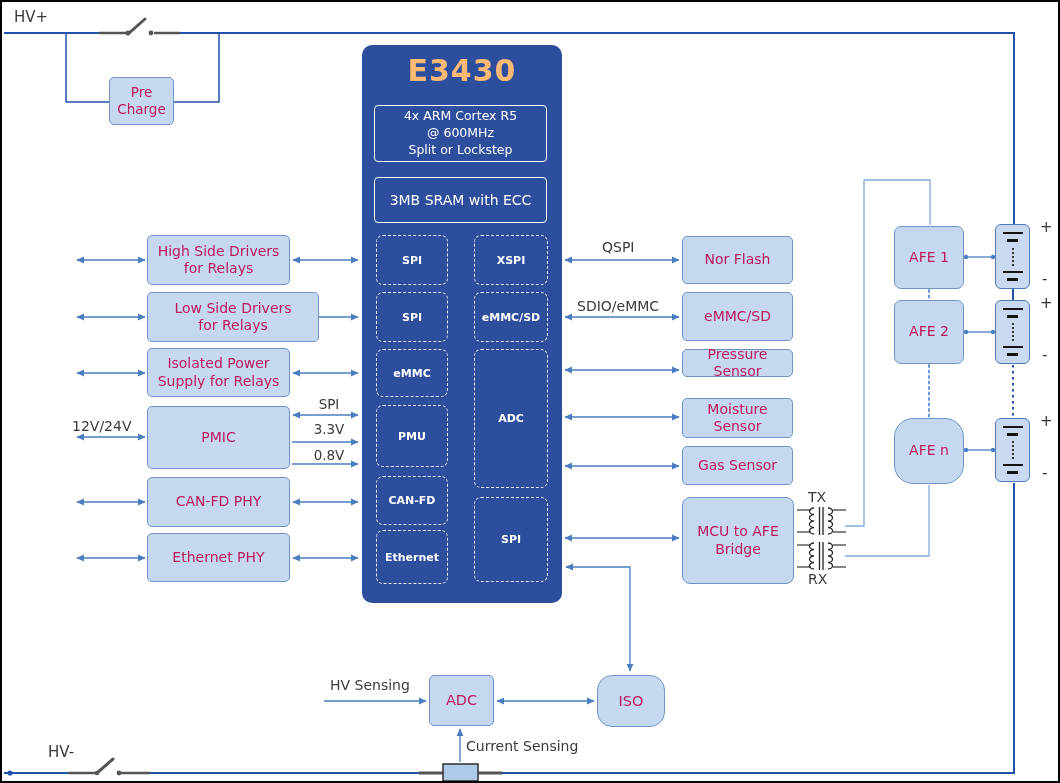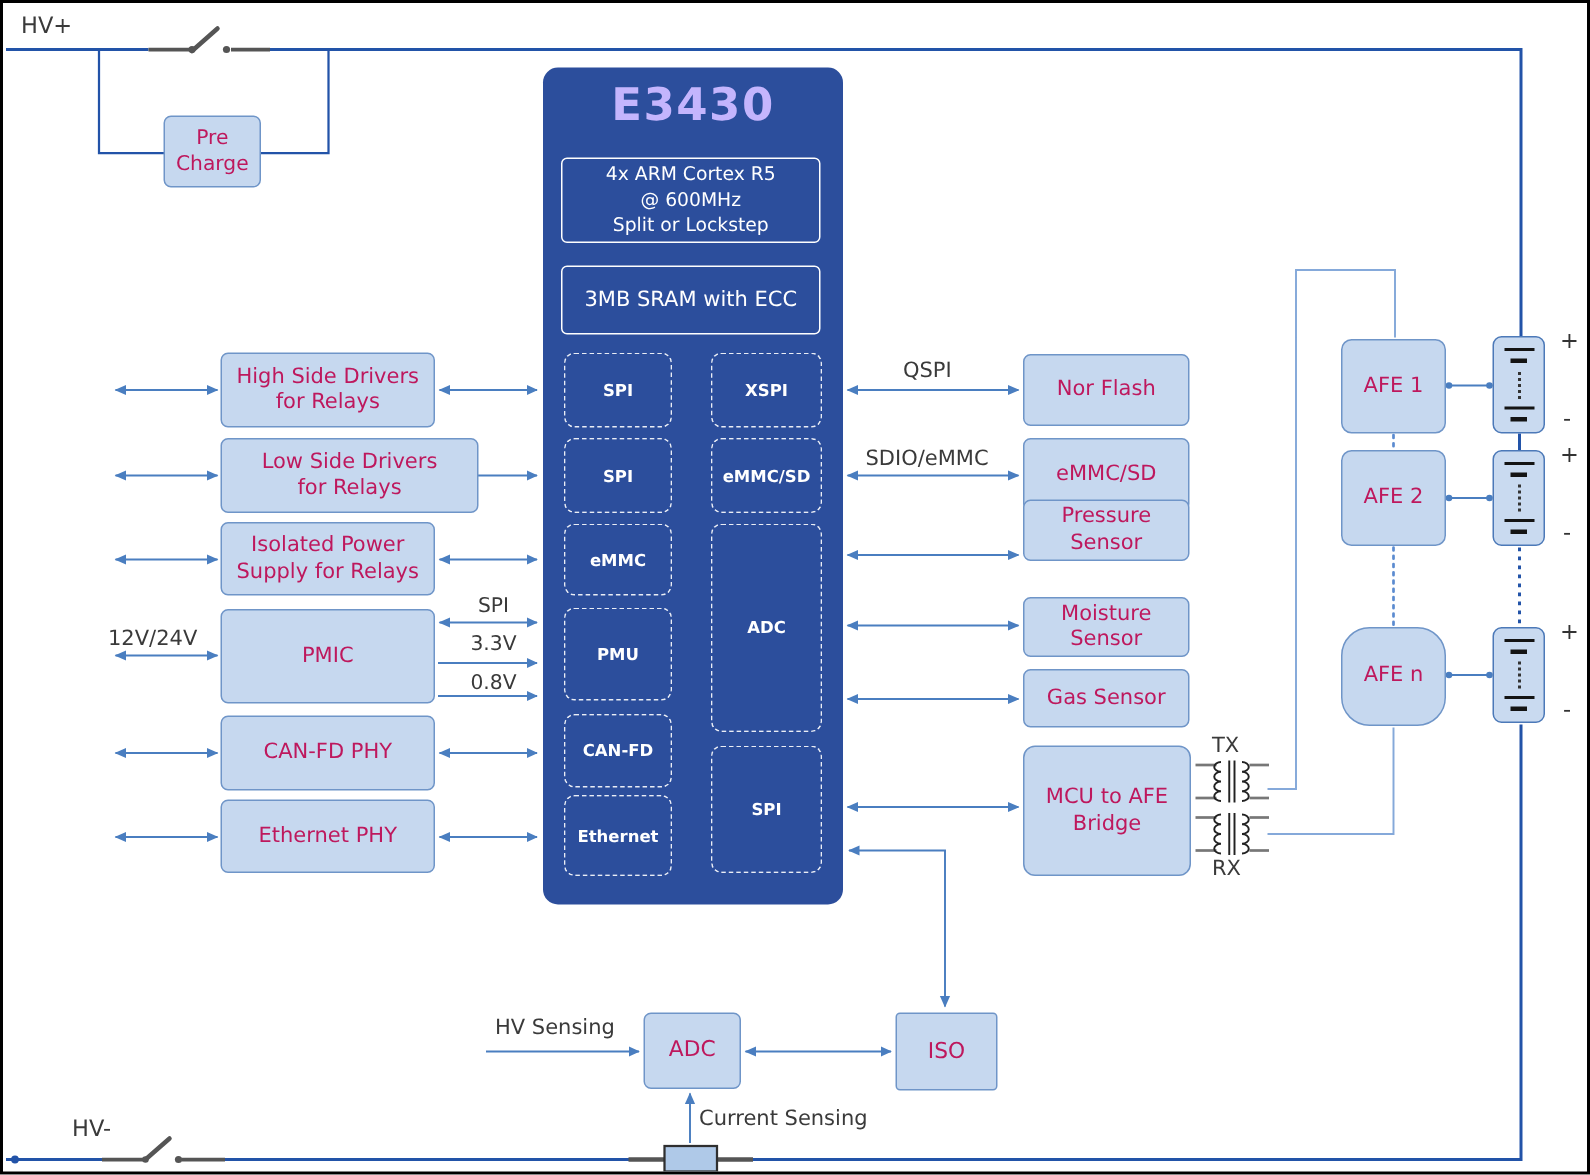--- a/index.html
+++ b/index.html
@@ -13,21 +13,21 @@
     position:absolute;background:#C6D8EF;border:1.4px solid #6F95C8;border-radius:5px;
     display:flex;align-items:center;justify-content:center;text-align:center;
     font-size:14px;line-height:1.25;color:#be185d;box-sizing:border-box;
   }
   .soc{
     position:absolute;left:360px;top:43px;width:200px;height:558px;
     background:#2C4E9C;border-radius:10px;box-sizing:border-box;
   }
   .soc-title{
     position:absolute;left:0;top:8px;width:100%;text-align:center;
-    color:#c4b5fd;font-size:30px;font-weight:bold;letter-spacing:1px;
+    color:#fdba74;font-size:30px;font-weight:bold;letter-spacing:1px;
   }
   .soc-sub{
     position:absolute;left:12px;width:173px;border:1.5px solid #fff;border-radius:4px;
     color:#fff;display:flex;flex-direction:column;align-items:center;justify-content:center;
     font-size:12.5px;line-height:1.35;box-sizing:border-box;text-align:right;
   }
   .mini{
     position:absolute;border:1.3px dashed rgba(255,255,255,.9);border-radius:7px;
     color:#fff;font-size:11px;font-weight:bold;display:flex;align-items:center;
     justify-content:center;text-align:center;box-sizing:border-box;
@@ -224,21 +224,21 @@
     <div class="mini" style="left:14px;top:485px;width:72px;height:54px;">Ethernet</div>
 
     <div class="mini" style="left:112px;top:190px;width:74px;height:50px;">XSPI</div>
     <div class="mini" style="left:112px;top:247px;width:74px;height:50px;">eMMC/SD</div>
     <div class="mini" style="left:112px;top:304px;width:74px;height:139px;">ADC</div>
     <div class="mini" style="left:112px;top:452px;width:74px;height:85px;">SPI</div>
   </div>
 
   <div class="box" style="left:680px;top:234px;width:111px;height:48px;">Nor Flash</div>
   <div class="box" style="left:680px;top:290px;width:111px;height:49px;">eMMC/SD</div>
-  <div class="box" style="left:680px;top:331px;width:111px;height:41px;padding:0 10px;">Pressure Sensor</div>
+  <div class="box" style="left:680px;top:347px;width:111px;height:28px;padding:0 10px;">Pressure Sensor</div>
   <div class="box" style="left:680px;top:396px;width:111px;height:40px;padding:0 10px;">Moisture Sensor</div>
   <div class="box" style="left:680px;top:444px;width:111px;height:39px;">Gas Sensor</div>
   <div class="box" style="left:680px;top:495px;width:112px;height:87px;padding:0 10px;border-radius:8px;">MCU to AFE Bridge</div>
 
   <div class="box" style="left:892px;top:224px;width:70px;height:63px;border-radius:7px;">AFE 1</div>
   <div class="box" style="left:892px;top:298px;width:70px;height:64px;border-radius:7px;">AFE 2</div>
   <div class="box" style="left:892px;top:416px;width:70px;height:66px;border-radius:19px;">AFE n</div>
 
   <div class="battery" style="left:993px;top:222px;height:65px;">
     <div class="bl-long"></div>
@@ -263,15 +263,15 @@
   </div>
 
   <div class="sign" style="left:1038px;top:216px;">+</div>
   <div class="sign" style="left:1040px;top:268px;">-</div>
   <div class="sign" style="left:1038px;top:292px;">+</div>
   <div class="sign" style="left:1040px;top:344px;">-</div>
   <div class="sign" style="left:1038px;top:410px;">+</div>
   <div class="sign" style="left:1040px;top:462px;">-</div>
 
   <div class="box" style="left:427px;top:673px;width:65px;height:51px;font-size:14.5px;">ADC</div>
-  <div class="box" style="left:595px;top:673px;width:68px;height:52px;font-size:14.5px;border-radius:3px;">ISO</div>
+  <div class="box" style="left:595px;top:673px;width:68px;height:52px;font-size:14.5px;border-radius:15px;">ISO</div>
 
 </div>
 
 </body></html>

